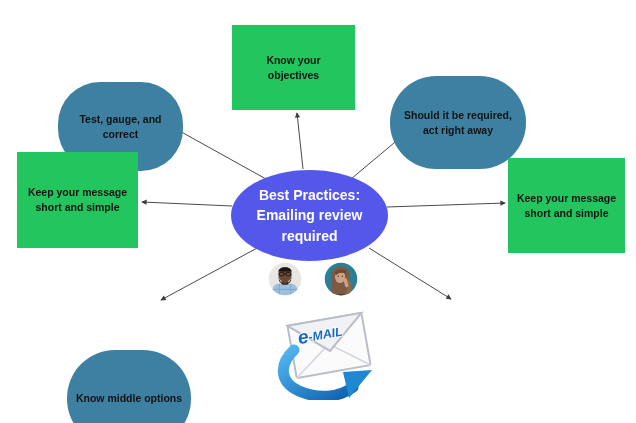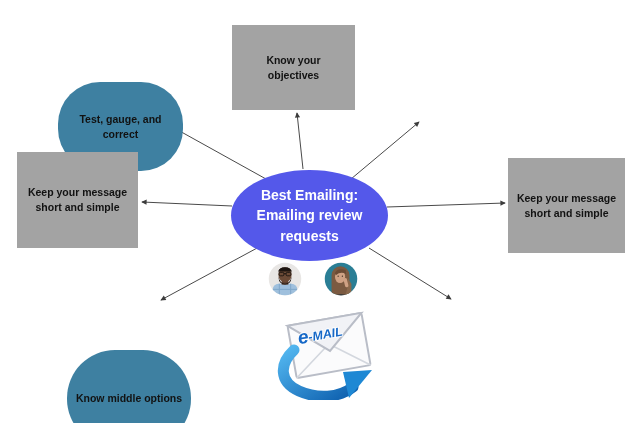--- a/index.html
+++ b/index.html
@@ -20,21 +20,21 @@
     text-align:center;
     font-weight:bold;
     font-size:10.5px;
     line-height:1.4;
     color:#121212;
     padding:6px 8px;
     box-sizing:border-box;
     z-index:2;
   }
   .teal{background:#3E80A1;margin-top:48px;}
-  .orange{background:#a3a3a3;}
+  .orange{background:#22c55e;}
   .blob{border-radius:46px;}
   .blob-lg{border-radius:48px;}
   .center-node{
     position:absolute;
     left:231px;top:170px;width:157px;height:91px;
     background:#5458EA;
     border-radius:50%;
     display:flex;align-items:center;justify-content:center;
     text-align:center;
     color:#ffffff;
@@ -78,36 +78,39 @@
   </svg>
 
   <div class="node teal blob" style="left:58px;top:34px;width:125px;height:89px;border-radius:42px;">
     <span>Test, gauge, and correct</span>
   </div>
 
   <div class="node orange" style="left:232px;top:25px;width:123px;height:85px;">
     <span>Know your objectives</span>
   </div>
 
+  <div class="node teal blob" style="left:390px;top:28px;width:136px;height:93px;">
+    <span>Should it be required, act right away</span>
+  </div>
 
   <div class="node orange" style="left:17px;top:152px;width:121px;height:96px;">
     <span>Keep your message short and simple</span>
   </div>
 
   <div class="node orange" style="left:508px;top:158px;width:117px;height:95px;">
     <span>Keep your message short and simple</span>
   </div>
 
   <div class="node teal blob-lg" style="left:67px;top:302px;width:124px;height:97px;">
     <span>Know middle options</span>
   </div>
 
 
   <div class="center-node">
-    <span>Best Emailing: Emailing review requests</span>
+    <span>Best Practices: Emailing review required</span>
   </div>
 
   <svg class="avatar" style="left:268px;top:262px;" viewBox="0 0 36 36" xmlns="http://www.w3.org/2000/svg">
     <defs>
         <clipPath id="cpm">
           <circle cx="18" cy="18" r="17.2"></circle>
         </clipPath>
       </defs>
     <circle cx="18" cy="18" r="17.6" fill="#ffffff"></circle>
     <g clip-path="url(#cpm)">

